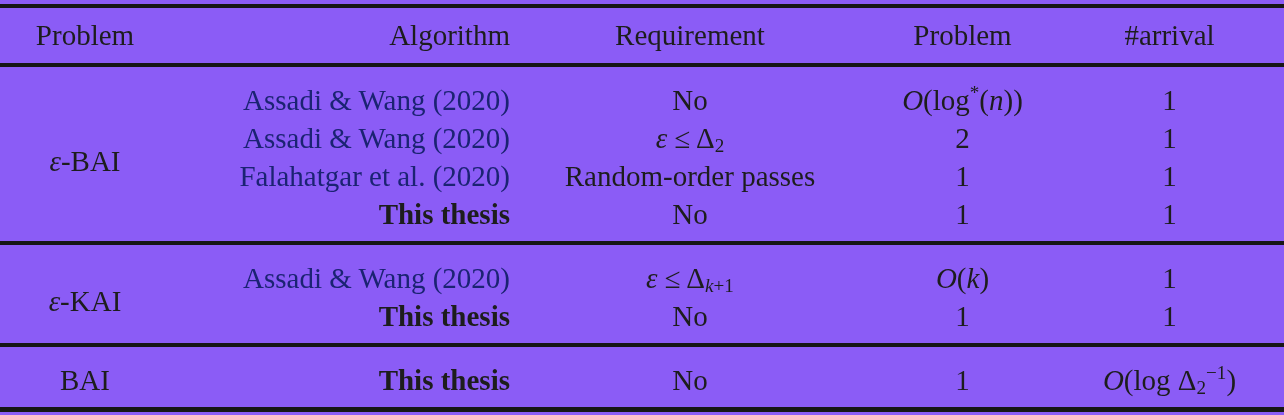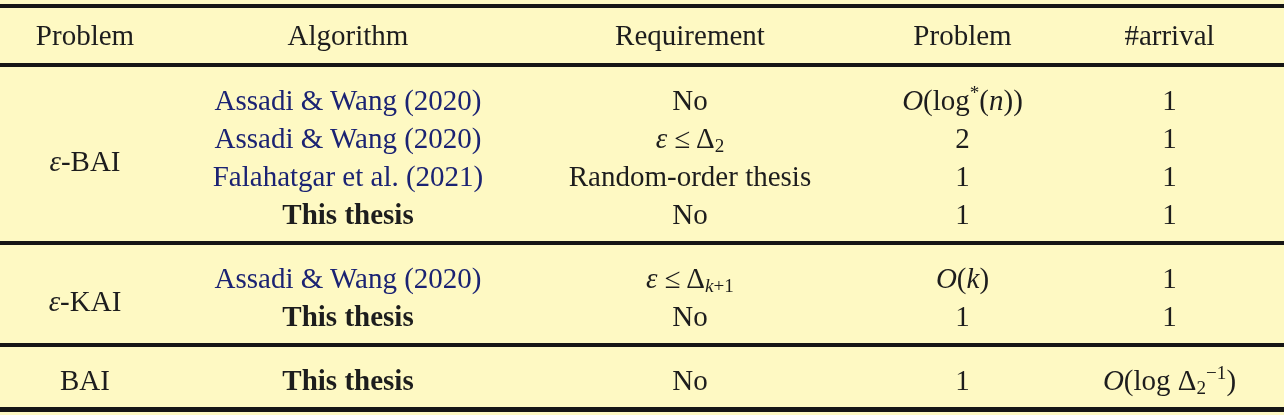--- a/index.html
+++ b/index.html
@@ -6,21 +6,21 @@
     --cite:#1b2373;
     --text:#1d1d1d;
     --rule:#161616;
   }
   html,body{margin:0;padding:0;background:#ffffff;}
   .page{
     width:1284px;
     height:415px;
     box-sizing:border-box;
     padding-top:4px;
-    background:#fef9c3;
+    background:#8b5cf6;
     overflow:hidden;
   }
   table.results{
     border-collapse:collapse;
     width:1284px;
     table-layout:fixed;
     font-family:"Liberation Serif","DejaVu Serif",serif;
     font-size:29px;
     color:var(--text);
     border-top:4px solid var(--rule);
@@ -35,21 +35,21 @@
   thead{border-bottom:4px solid var(--rule);}
   tbody + tbody{border-top:4px solid var(--rule);padding-left:36px;}
 
   th{
     height:55px;
     font-weight:normal;
     text-align:center;
     vertical-align:middle;
     padding:0;
   }
-  th.left, td.algo{ text-align:center; padding-left:16px; }
+  th.left, td.algo{ text-align:right; padding-left:16px; }
 
   td{
     height:38px;
     text-align:center;
     vertical-align:middle;
     padding:0;
     font-family:Liberation Serif, serif;
   }
   tbody tr:first-child td{padding-top:14px;}
   tbody tr:last-child td{padding-bottom:8px;}
@@ -97,22 +97,22 @@
         <td><span class="it">O</span><span>(log</span><sup>*</sup><span>(</span><span class="it">n</span><span>))</span></td>
         <td><span>1</span></td>
       </tr>
       <tr>
         <td class="algo"><span class="cite">Assadi &amp; Wang (2020)</span></td>
         <td><span class="it">ε</span><span> ≤ Δ</span><sub>2</sub></td>
         <td><span>2</span></td>
         <td><span>1</span></td>
       </tr>
       <tr>
-        <td class="algo"><span class="cite">Falahatgar et al. (2021)</span></td>
-        <td><span>Random-order thesis</span></td>
+        <td class="algo"><span class="cite">Falahatgar et al. (2020)</span></td>
+        <td><span>Random-order passes</span></td>
         <td><span>1</span></td>
         <td><span>1</span></td>
       </tr>
       <tr>
         <td class="algo"><span class="bd">This thesis</span></td>
         <td><span>No</span></td>
         <td><span>1</span></td>
         <td><span>1</span></td>
       </tr>
     </tbody>

